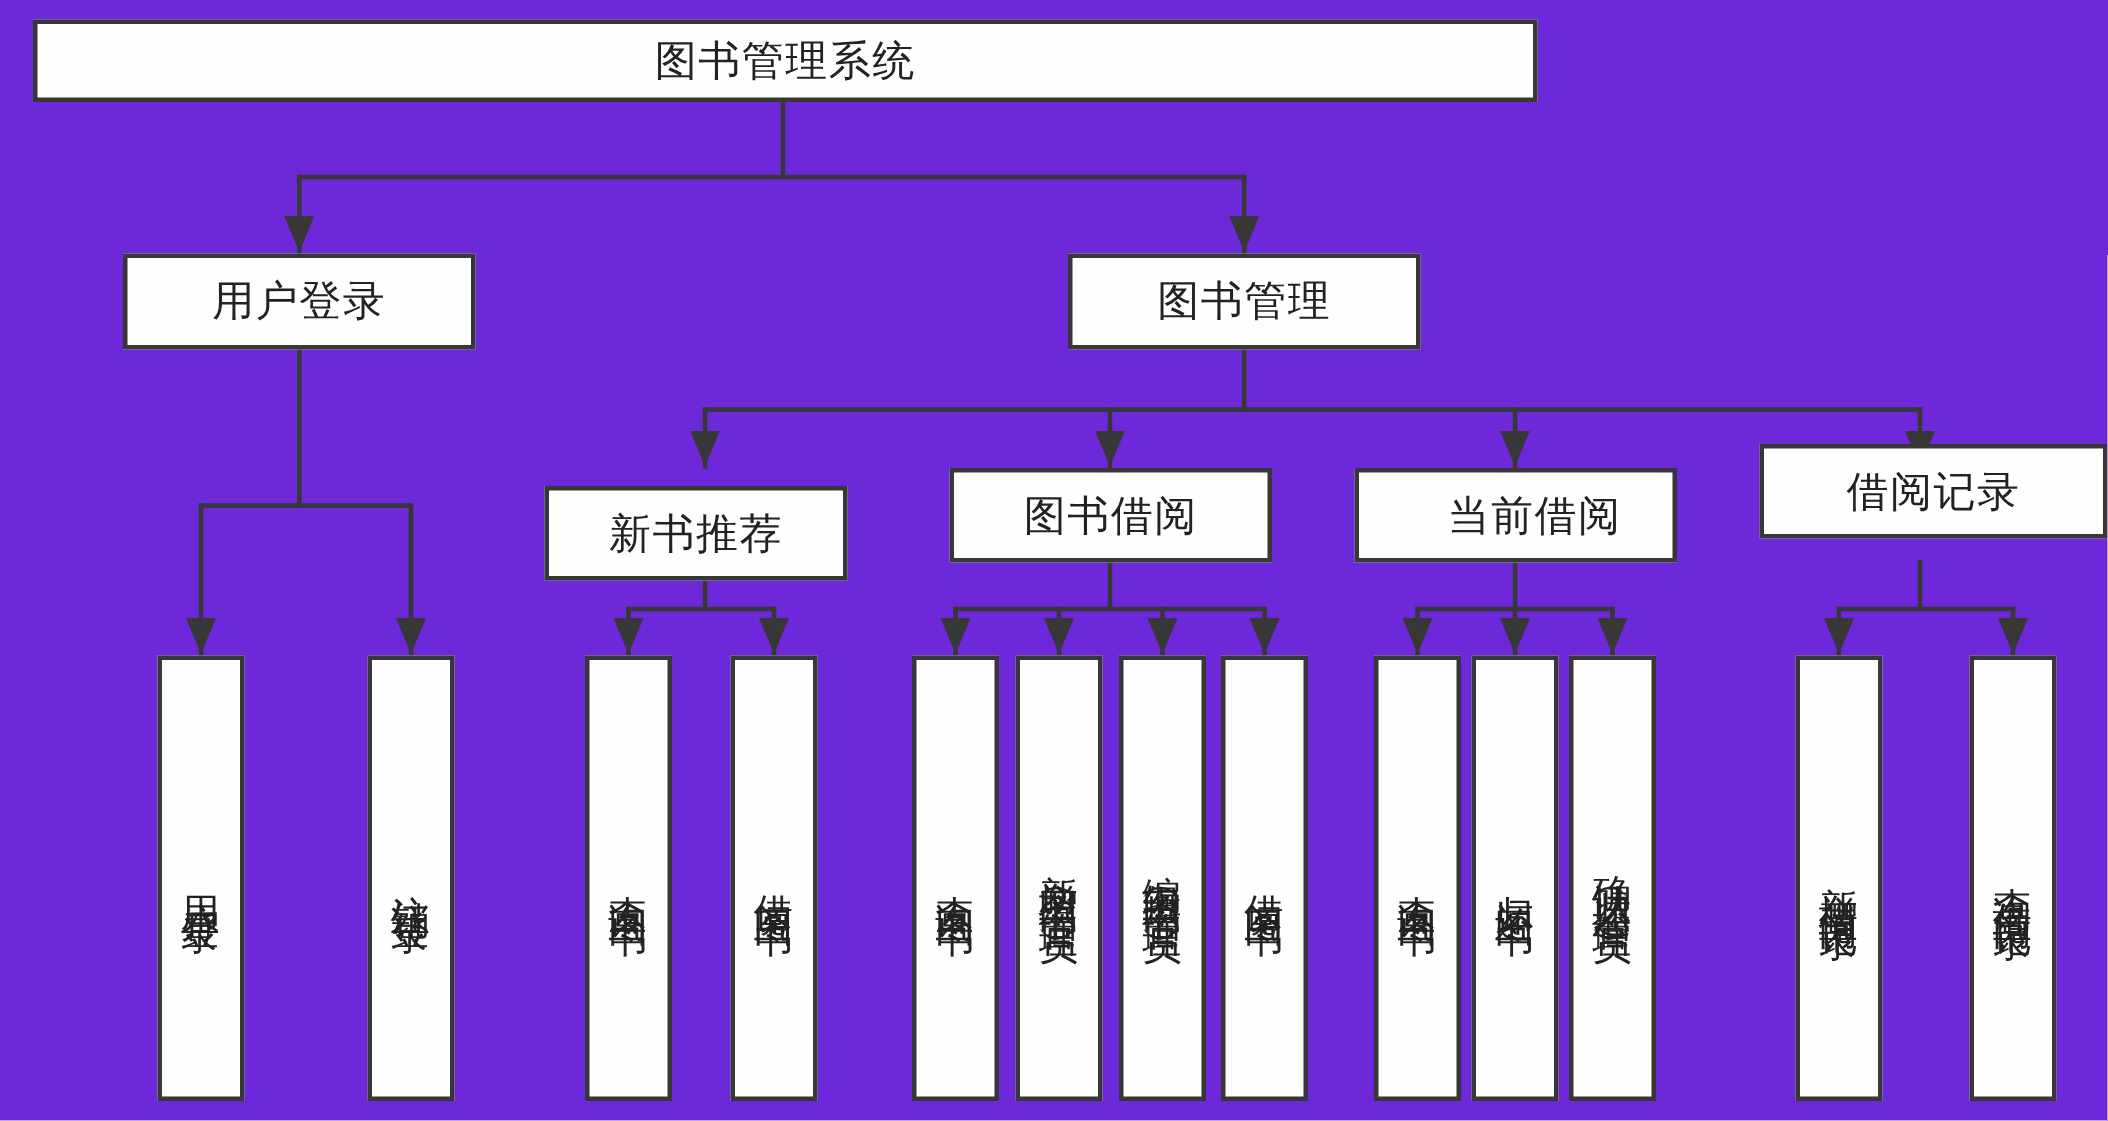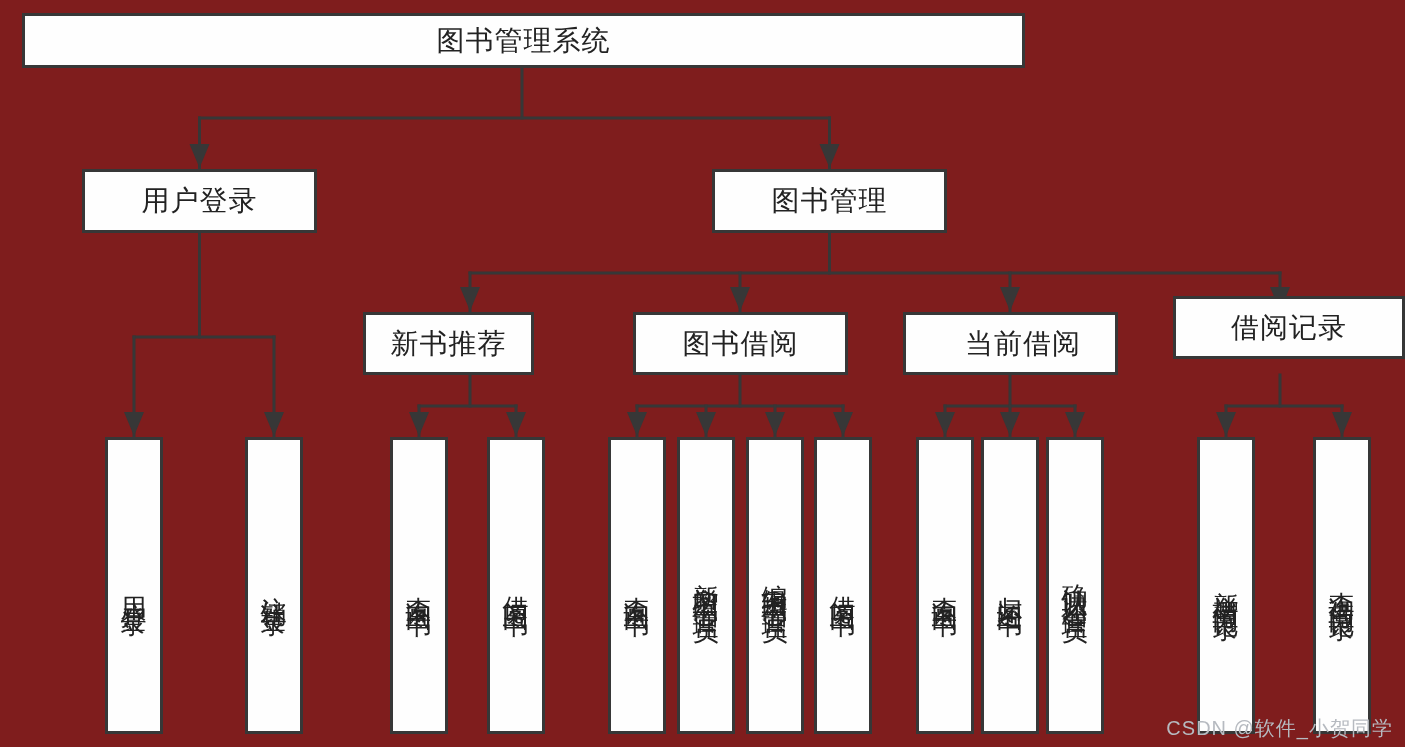--- a/index.html
+++ b/index.html
@@ -1,20 +1,20 @@
 <!DOCTYPE html>
 <html><head>
 <meta charset="utf-8">
 <style>
   html, body { margin: 0; padding: 0; background: #ffffff; }
   #stage {
     position: relative;
     width: 1405px;
     height: 747px;
-    background: #7f1d1d;
+    background: #6d28d9;
     font-family: "Liberation Sans", "DejaVu Sans", sans-serif;
     overflow: hidden;
   }
   #connectors {
     position: absolute;
     left: 0; top: 0;
     width: 1405px; height: 747px;
     z-index: 0;
   }
   .node {
@@ -45,21 +45,21 @@
     writing-mode: vertical-rl;
     font-size: 26px;
     line-height: 1;
     letter-spacing: 5px;
     color: #222222;
     z-index: 1;
   }
   #root-node      { left: 22px;  top: 13px;  width: 1003px; height: 55px; }
   #user-login     { left: 82px;  top: 169px; width: 235px;  height: 64px; }
   #book-mgmt      { left: 712px; top: 169px; width: 235px;  height: 64px; text-align: right; }
-  #new-books      { left: 363px; top: 312px; width: 171px;  height: 63px; }
+  #new-books      { left: 363px; top: 324px; width: 202px;  height: 63px; }
   #book-borrow    { left: 633px; top: 312px; width: 215px;  height: 63px; }
   #current-borrow { left: 903px; top: 312px; width: 215px;  height: 63px; padding-left: 25px; }
   #borrow-records { left: 1173px; top: 296px; width: 232px; height: 63px; }
 
   #leaf-a1 { left: 105px; }
   #leaf-a2 { left: 245px; }
   #leaf-b1 { left: 390px; }
   #leaf-b2 { left: 487px; }
   #leaf-c1 { left: 608px; }
   #leaf-c2 { left: 677px; }
@@ -158,15 +158,14 @@
   <div id="leaf-c3" class="leaf">编辑图书（管理员）</div>
   <div id="leaf-c4" class="leaf">借阅图书</div>
 
   <div id="leaf-d1" class="leaf">查询图书</div>
   <div id="leaf-d2" class="leaf">归还图书</div>
   <div id="leaf-d3" class="leaf">确认归还（管理员）</div>
 
   <div id="leaf-e1" class="leaf">新增借阅记录</div>
   <div id="leaf-e2" class="leaf">查询借阅记录</div>
 
-  <div id="watermark">CSDN @软件_小贺同学</div>
 
 </div>
 
 </body></html>

